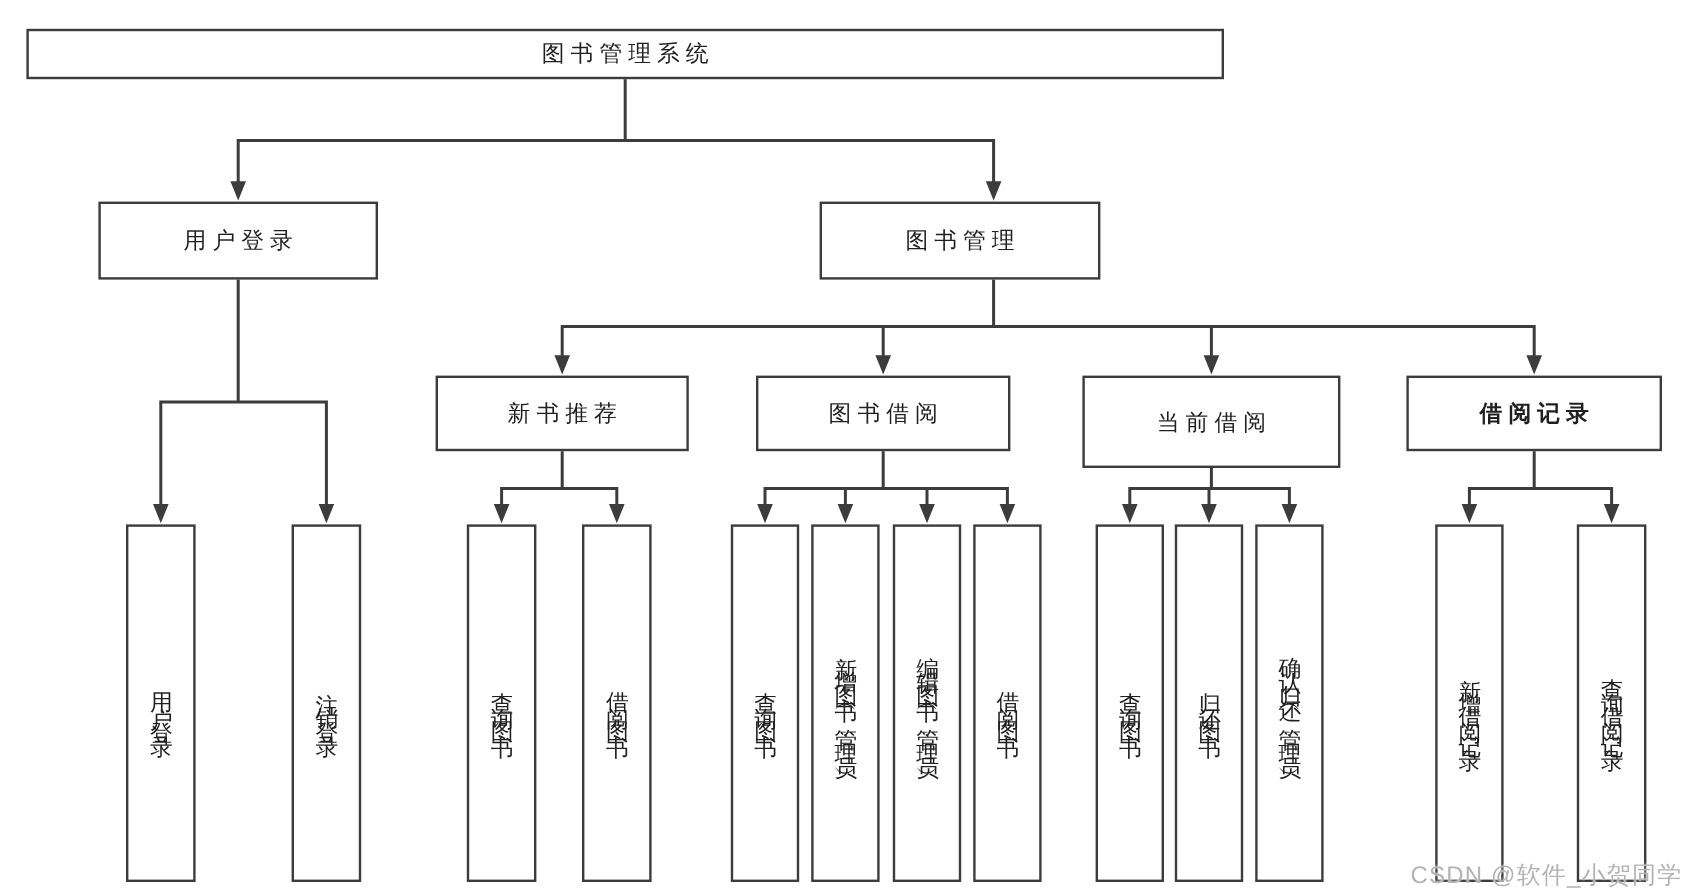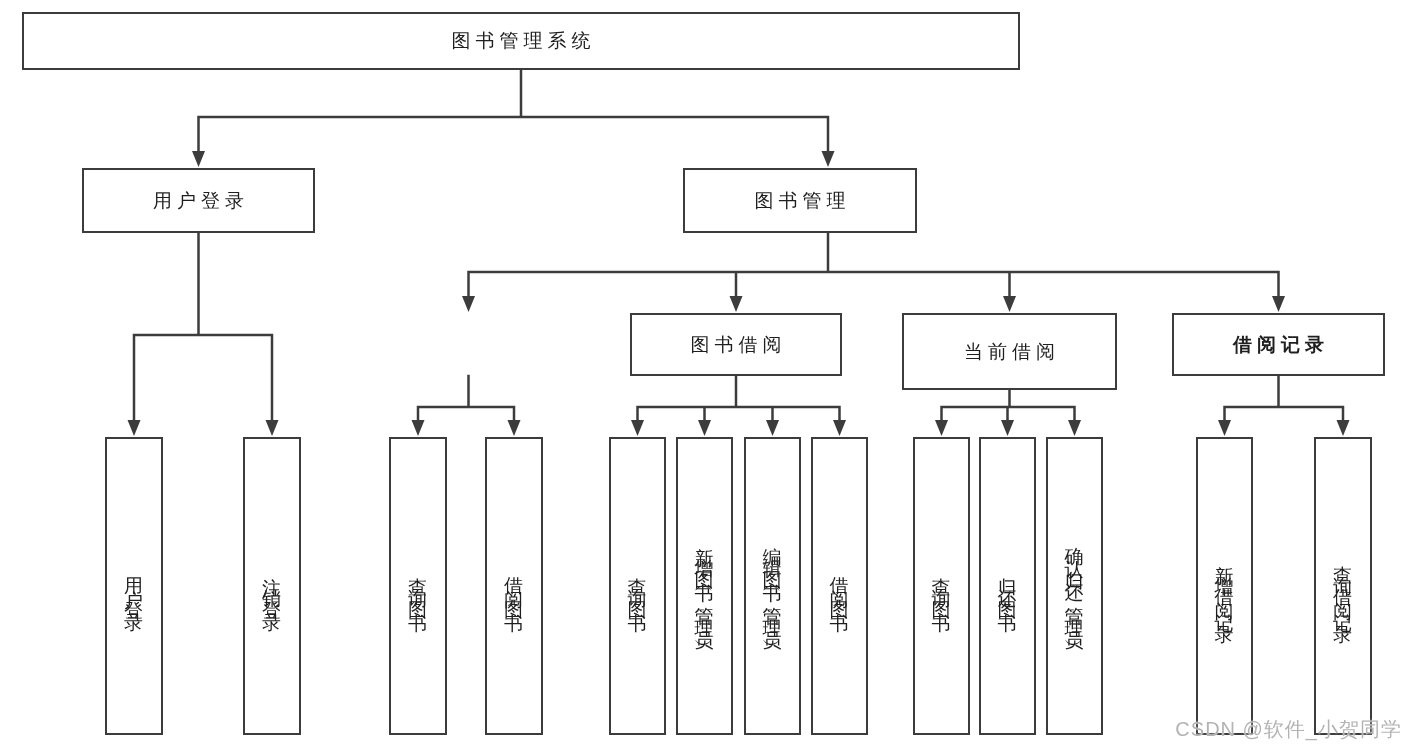--- a/index.html
+++ b/index.html
@@ -86,31 +86,34 @@
       <polygon points="766,420 779,420 772.5,436"></polygon>
       <polygon points="833,420 846,420 839.5,436"></polygon>
       <polygon points="935,420 948,420 941.5,436"></polygon>
       <polygon points="1001,420 1014,420 1007.5,436"></polygon>
       <polygon points="1068,420 1081,420 1074.5,436"></polygon>
       <polygon points="1218,420 1231,420 1224.5,436"></polygon>
       <polygon points="1336.5,420 1349.5,420 1343,436"></polygon>
     </g>
   </svg>
 
-  <div class="node" style="left:22px; top:12px; width:998px; height:58px;">
+  <div class="node" style="left:22px; top:24px; width:998px; height:42px;">
     <span>图书管理系统</span>
   </div>
 
   <div class="node" style="left:82px; top:168px; width:233px; height:65px;">
     <span>用户登录</span>
   </div>
   <div class="node" style="left:683px; top:168px; width:234px; height:65px;">
     <span>图书管理</span>
   </div>
 
+  <div class="node" style="left:363px; top:313px; width:211px; height:63px;">
+    <span>新书推荐</span>
+  </div>
   <div class="node" style="left:630px; top:313px; width:212px; height:63px;text-align:center;">
     <span>图书借阅</span>
   </div>
   <div class="node" style="left:902px; top:313px; width:215px; height:77px;">
     <span>当前借阅</span>
   </div>
   <div class="node" style="left:1172px; top:313px; width:213px; height:63px;font-weight:bold;">
     <span>借阅记录</span>
   </div>
 

